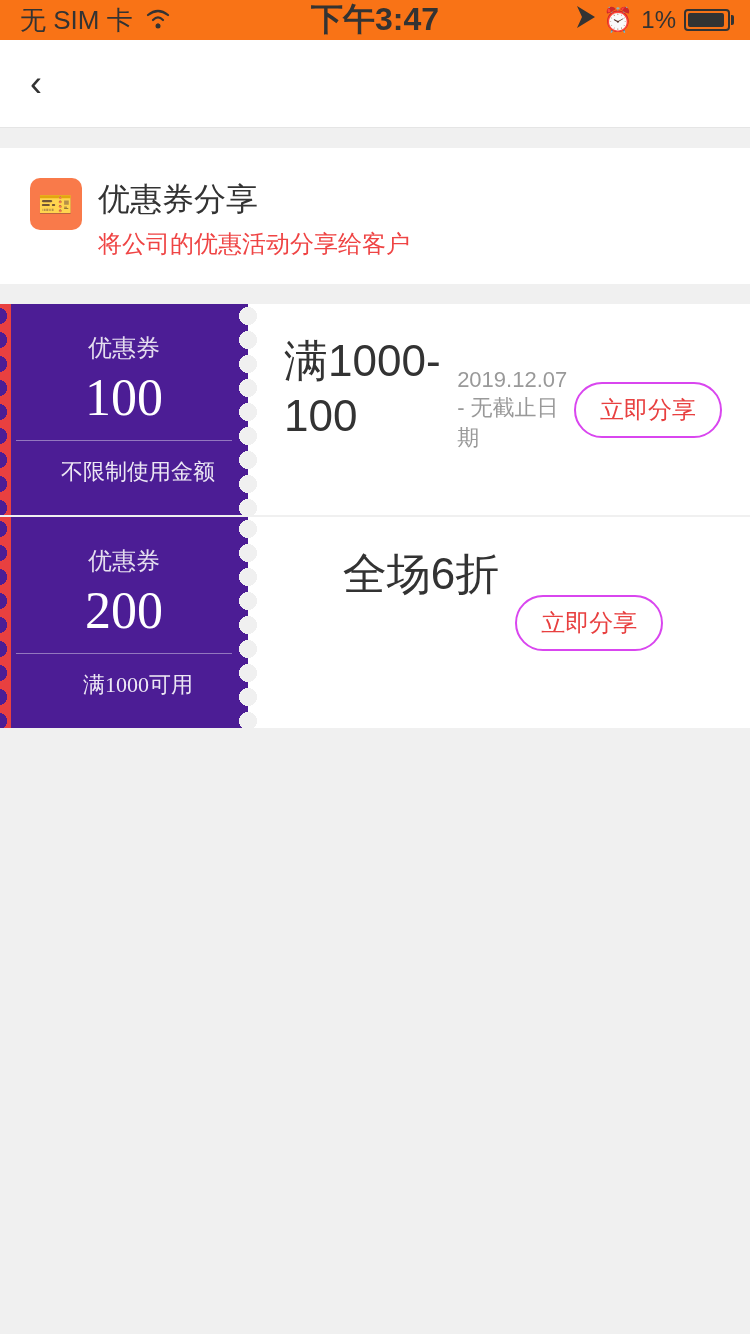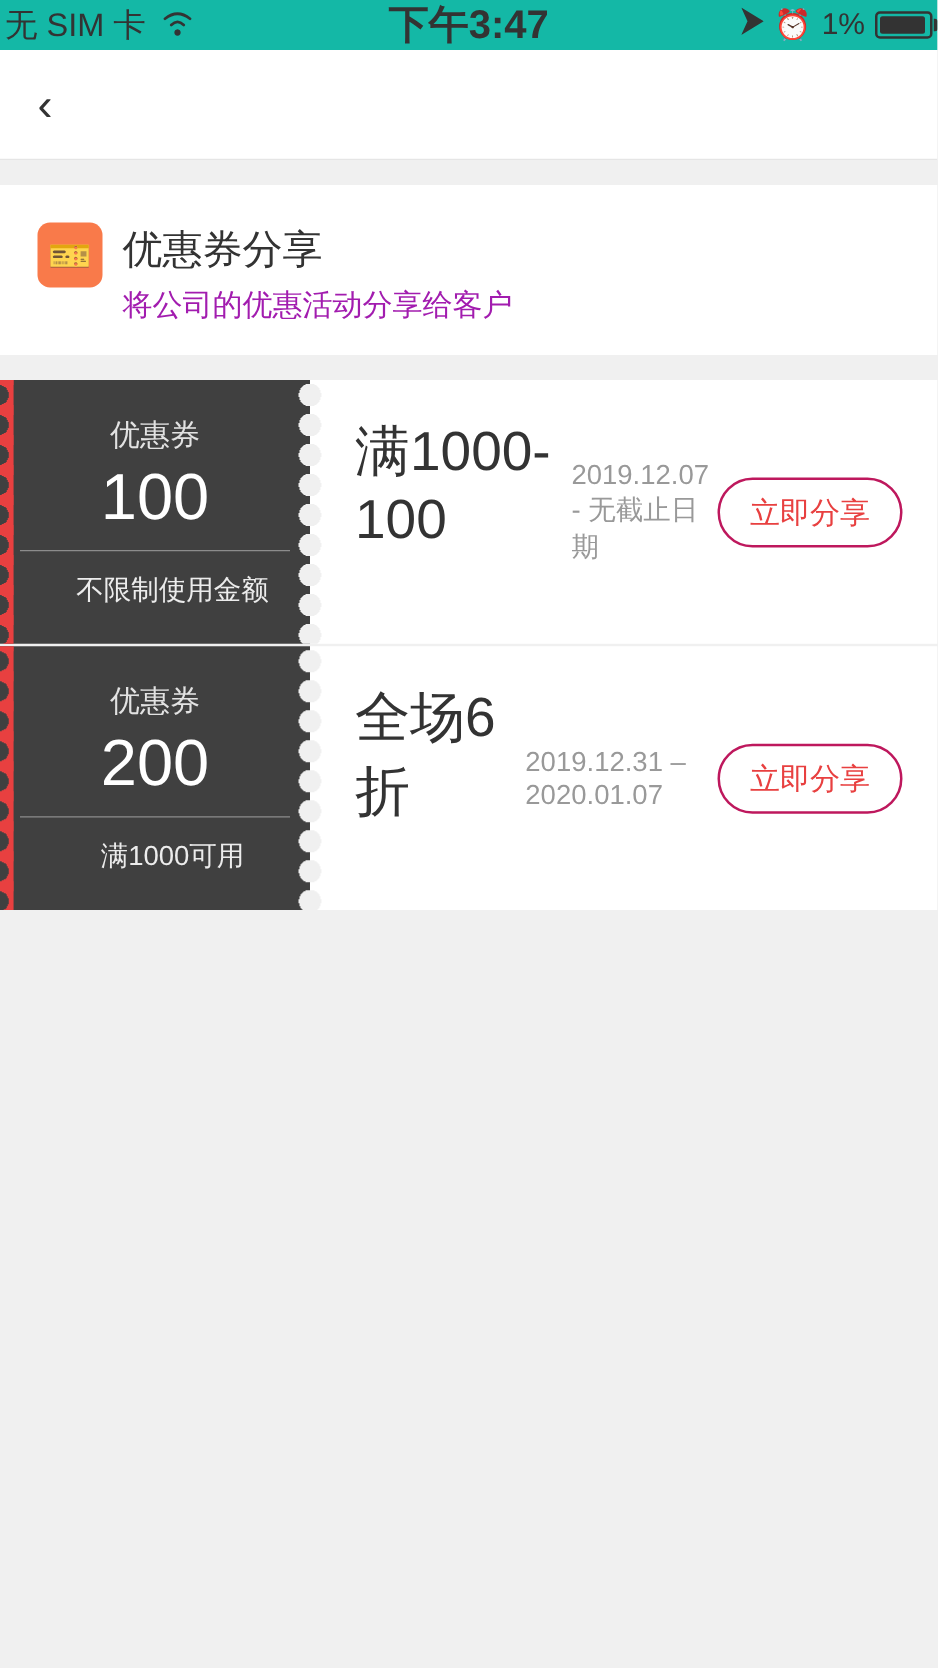--- a/index.html
+++ b/index.html
@@ -10,25 +10,25 @@
       min-height: 1334px;
       background: #f0f0f0;
       font-family: -apple-system, "PingFang SC", "Helvetica Neue", sans-serif;
       font-size: 28px;
       color: #333;
     }
 
     
     .status-bar {
       height: 40px;
-      background: #14b8a6;
+      background: #f97316;
       display: flex;
       align-items: center;
       justify-content: space-between;
-      padding: 0 4px;
+      padding: 0 20px;
       font-size: 26px;
       font-weight: 500;
     }
     .status-left {
       display: flex;
       align-items: center;
       gap: 10px;
     }
     .status-center {
       position: absolute;
@@ -116,21 +116,21 @@
     }
     .section-text {}
     .section-title {
       font-size: 32px;
       font-weight: 500;
       color: #333;
       margin-bottom: 6px;
     }
     .section-subtitle {
       font-size: 24px;
-      color: #a21caf;
+      color: #ef4444;
     }
 
     
     .coupon-list {
       margin-top: 20px;
       display: flex;
       flex-direction: column;
       gap: 0;
     }
 
@@ -138,28 +138,29 @@
     .coupon-card {
       background: #fff;
       display: flex;
       align-items: stretch;
       margin-bottom: 2px;
     }
 
     
     .coupon-left {
       width: 248px;
-      background: #404040;
+      background: #4c1d95;
       position: relative;
       display: flex;
       flex-direction: column;
       align-items: center;
       justify-content: flex-start;
       padding: 28px 16px;
       flex-shrink: 0;
+      font-family: Liberation Serif, serif;
     }
 
     
     .coupon-left::before {
       content: '';
       position: absolute;
       left: -1px;
       top: 0;
       bottom: 0;
       width: 12px;
@@ -226,21 +227,21 @@
     .coupon-bottom {
       display: flex;
       align-items: center;
       justify-content: center;
     }
     .coupon-date {
       font-size: 22px;
       color: #999;
     }
     .share-btn {
-      border: 2px solid #be185d;
+      border: 2px solid #d946ef;
       color: #e84040;
       background: #fff;
       border-radius: 40px;
       padding: 10px 24px;
       font-size: 24px;
       cursor: pointer;
       white-space: nowrap;
     }
 
     
@@ -313,20 +314,19 @@
     <div class="coupon-card">
     <div class="coupon-left">
       <div class="coupon-label">优惠券</div>
       <div class="coupon-amount">200</div>
       <div class="coupon-divider"></div>
       <div class="coupon-condition">满1000可用</div>
     </div>
     <div class="coupon-right">
       <div class="coupon-name">全场6折</div>
       <div class="coupon-bottom">
-        <span class="coupon-date">2019.12.31 – 2020.01.07</span>
         <button class="share-btn">立即分享</button>
       </div>
     </div>
   </div>
   </div>
 
 <div class="empty-area"></div>
 
 </body></html>

